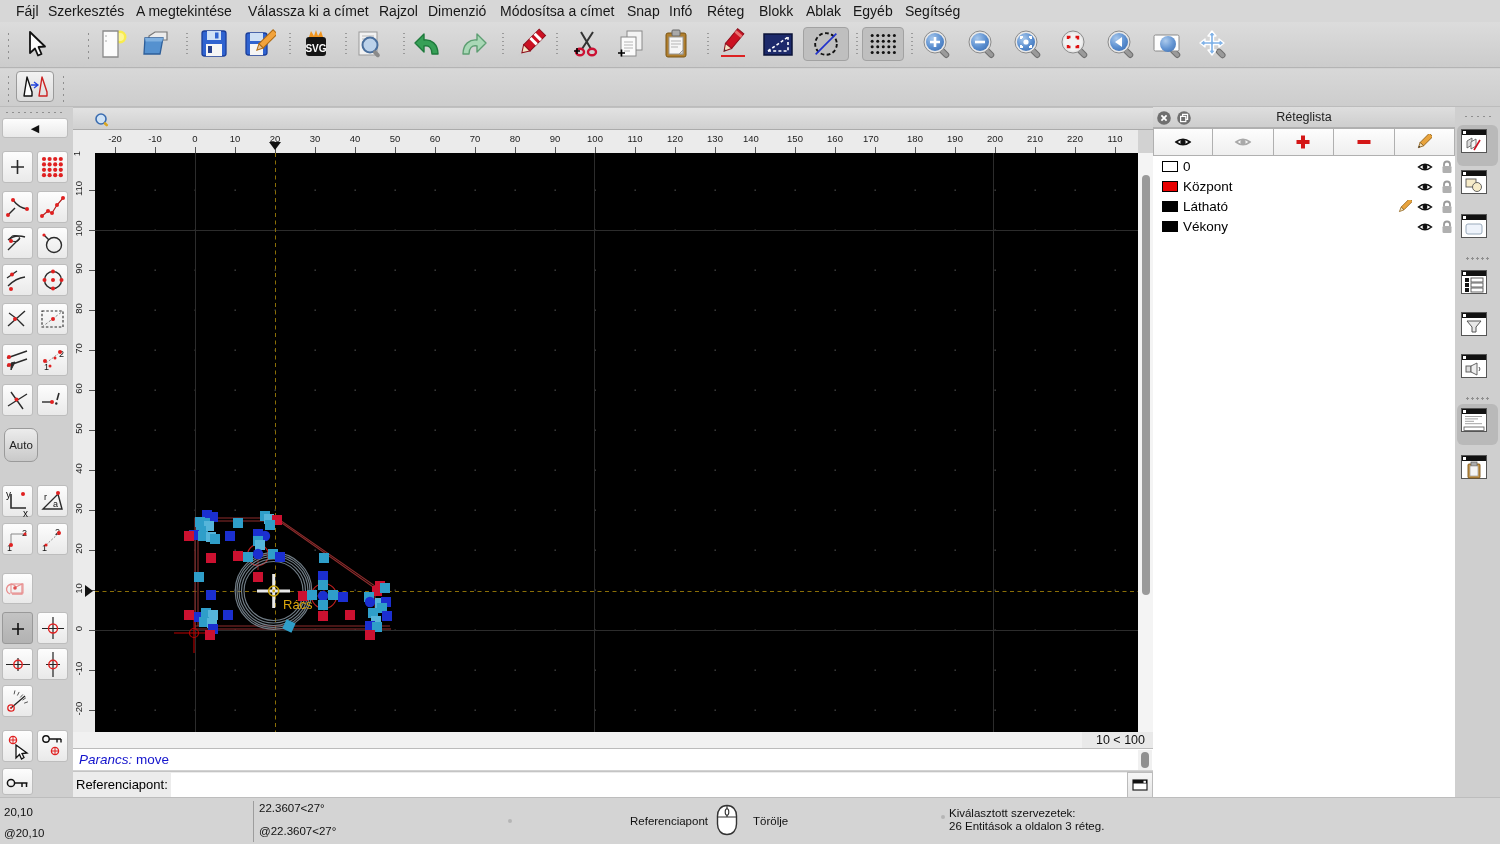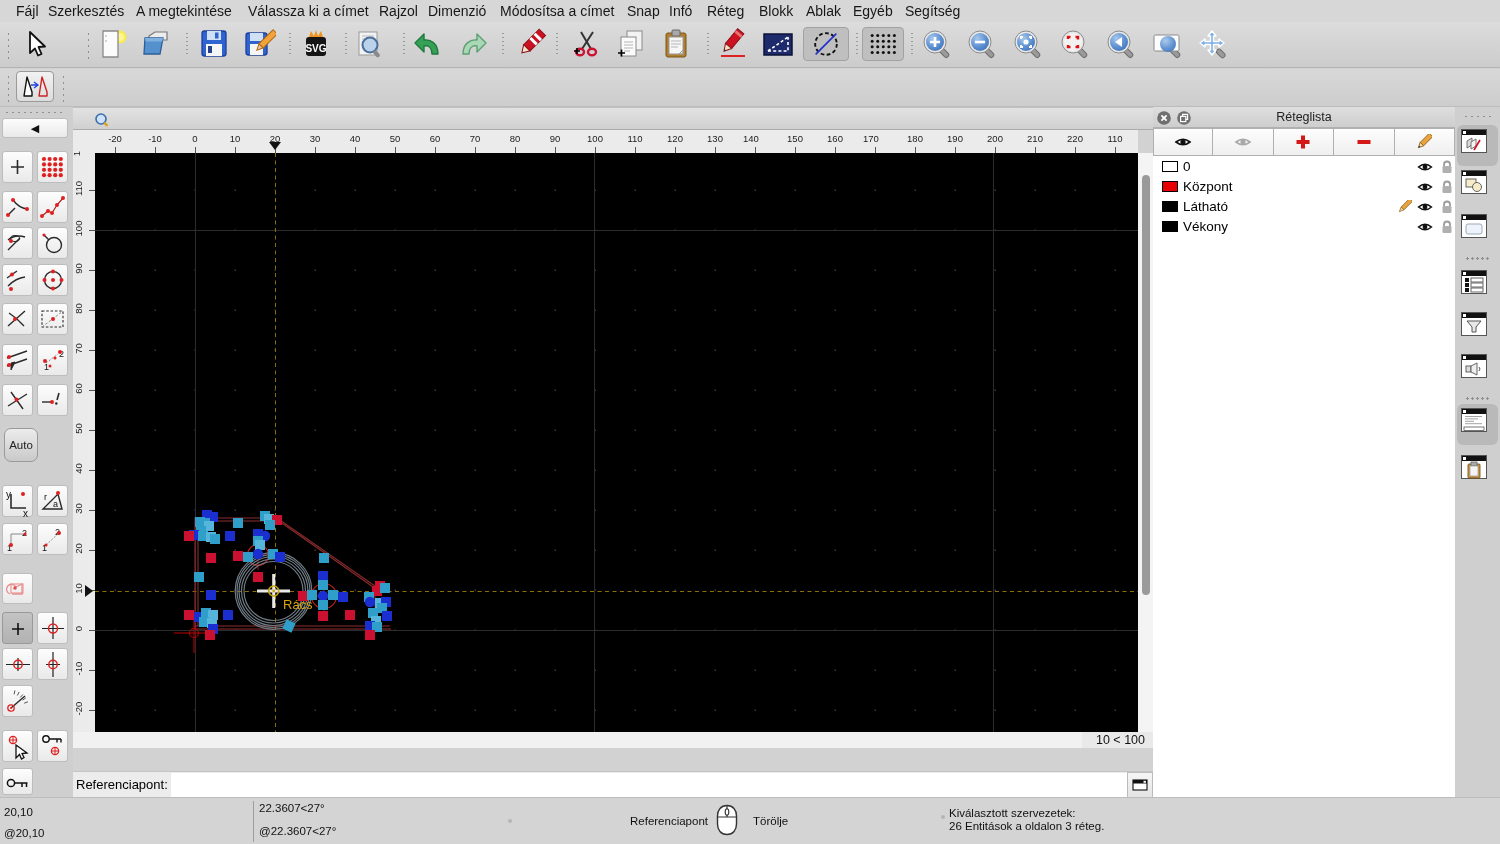--- a/index.html
+++ b/index.html
@@ -36,21 +36,21 @@
   #ruler-corner { position:absolute; left:73px; top:130px; width:22px; height:23px; background:#ebebeb; }
   .rlab { position:absolute; font-size:9.5px; color:#222; }
   .rtick { position:absolute; width:1px; height:6px; background:#555; top:17px; }
   .rtickl { position:absolute; height:1px; width:6px; background:#555; left:16px; }
 
   #canvas { position:absolute; left:95px; top:153px; width:1043px; height:579px; background:#000;text-decoration:underline; }
 
   
   #vscroll { position:absolute; left:1138px; top:153px; width:15px; height:579px; background:#f4f4f4; }
   #vscroll .pill { position:absolute; left:3.5px; top:22px; width:8px; height:420px; background:#9a9a9a; border-radius:4px; }
-  #hscrollrow { position:absolute; left:73px; top:732px; width:1080px; height:16px; background:#f1f1f1; }
+  #hscrollrow { position:absolute; left:73px; top:732px; width:1080px; height:24px; background:#f1f1f1; }
   #gridlabel { position:absolute; left:1009px; top:0px; width:71px; height:16px; background:#e9e9e9;
      font-size:12.5px; color:#111; text-align:right; padding:1px 8px 0 0; }
 
   
   #cmdrow { position:absolute; left:73px; top:748px; width:1080px; height:22px; background:#fff;
     border-top:1px solid #bbb; }
   #cmdrow .txt { position:absolute; left:6px; top:3px; font-size:13.5px; color:#1414cc; }
   #cmdscroll { position:absolute; left:1065px; top:1px; width:14px; height:20px; background:#f0f0f0; }
   #cmdscroll .pill { position:absolute; left:3px; top:2px; width:8px; height:16px; background:#8f8f8f; border-radius:4px; }
   #refrow { position:absolute; left:73px; top:771px; width:1080px; height:26px; background:#ececec;
@@ -709,20 +709,26 @@
     <text x="188" y="456" font-family="Liberation Sans, sans-serif" font-size="13" fill="#d9a50b">Rács</text>
   </svg>
   </div>
   <div id="vscroll">
       <div class="pill"></div>
     </div>
   <div id="hscrollrow">
       <div id="gridlabel">10 &lt; 100</div>
     </div>
 
+  <div id="cmdrow">
+      <div class="txt"><i>Parancs:</i>&nbsp;move</div>
+    <div id="cmdscroll">
+        <div class="pill"></div>
+      </div>
+    </div>
   <div id="refrow">
       <div class="lab">Referenciapont:</div>
       <div class="inp"></div>
     <div class="btn" style="display:flex;align-items:center;justify-content:center">
         <svg width="24" height="24" viewBox="0 0 24 24">
           <rect x="5" y="7" width="14" height="10" fill="#fff" stroke="#222" stroke-width="1.2"></rect>
           <rect x="5" y="7" width="14" height="3.5" fill="#111"></rect>
           <rect x="15.5" y="7.8" width="2.4" height="2" fill="#fff"></rect>
         </svg>
       </div>

